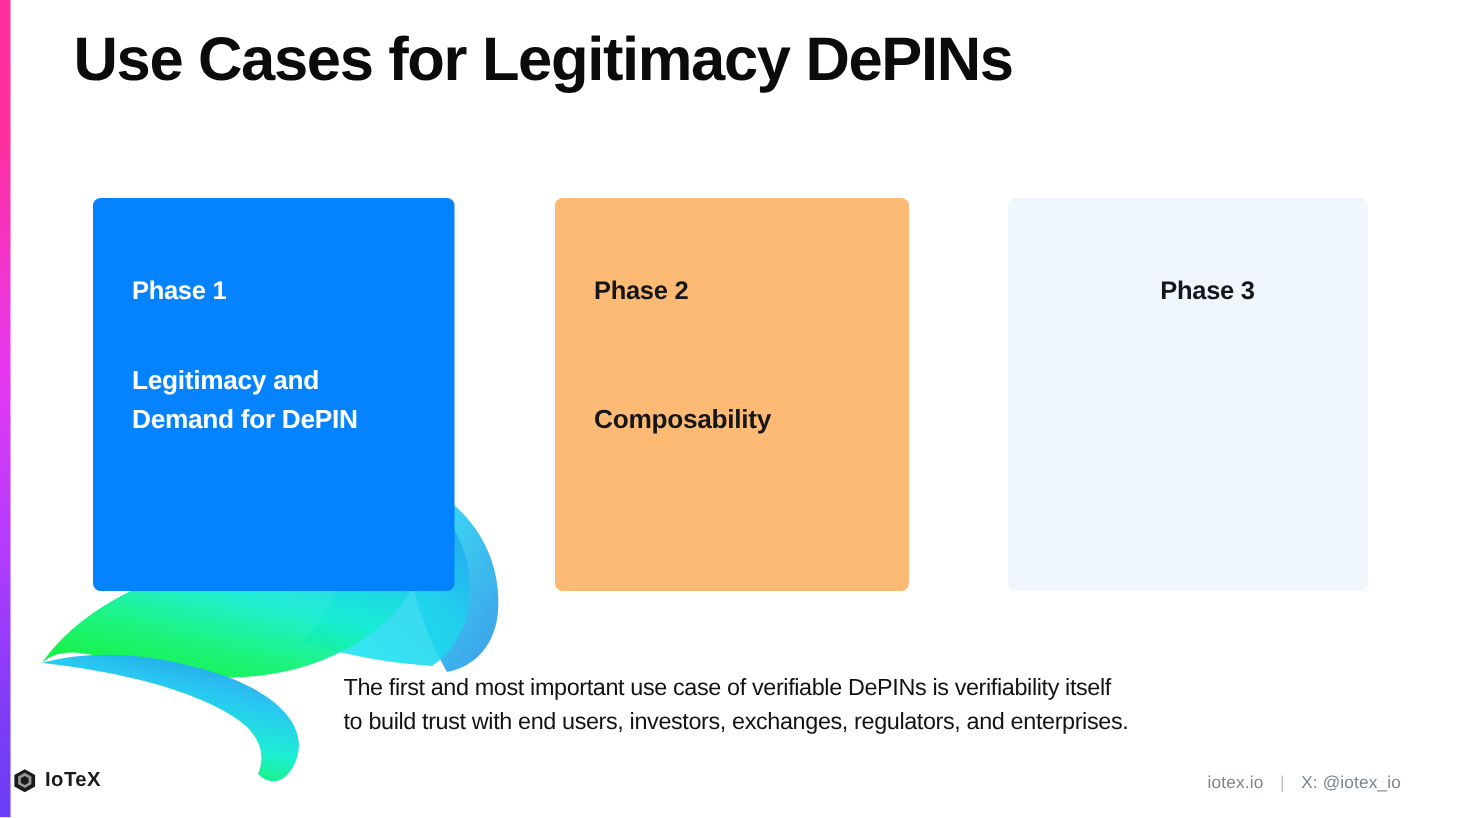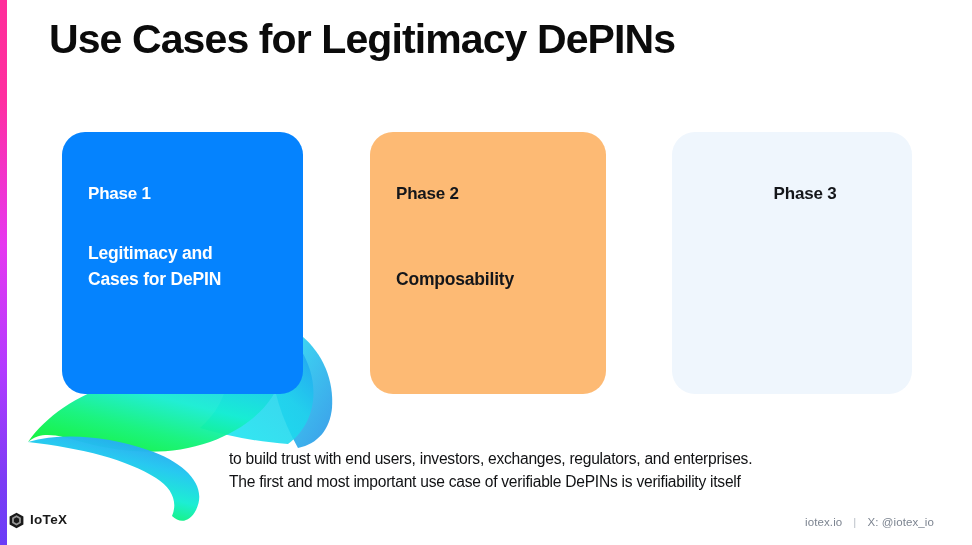--- a/index.html
+++ b/index.html
@@ -49,21 +49,21 @@
     height: 235px;
     pointer-events: none;
   }
 
   
   .card {
     position: absolute;
     top: 132px;
     width: 241px;
     height: 262px;
-    border-radius: 23px;
+    border-radius: 5px;
     box-sizing: border-box;
     padding: 52px 0 0 26px;
   }
   #card-1 {
     left: 62px;
     background: #0583FE;
     z-index: 3;
   }
   #card-2 {
     left: 370px;
@@ -176,39 +176,39 @@
 
     <path d="M8,146 C42,136 88,140 128,154 C166,167 188,190 176,214
              C170,226 160,228 152,220 C158,206 152,192 136,182
              C108,164 62,152 8,146 Z" fill="url(#gradMain)" opacity="0.97"></path>
   </svg>
 
   <div class="card" id="card-1">
     <div class="card-phase">Phase 1</div>
     <div class="card-body">
       <span>Legitimacy and</span><br>
-      <span>Cases for DePIN</span>
+      <span>Demand for DePIN</span>
     </div>
   </div>
 
   <div class="card" id="card-2">
     <div class="card-phase">Phase 2</div>
     <div class="card-body">
       <br>
       <span>Composability</span>
     </div>
   </div>
 
   <div class="card" id="card-3">
     <div class="card-phase">Phase 3</div>
   </div>
 
   <div id="caption">
+    <div>The first and most important use case of verifiable DePINs is verifiability itself</div>
     <div>to build trust with end users, investors, exchanges, regulators, and enterprises.</div>
-    <div>The first and most important use case of verifiable DePINs is verifiability itself</div>
   </div>
 
   <div id="footer-logo">
     <svg width="17" height="17" viewBox="0 0 17 17">
       <polygon points="8.5,0.8 15.4,4.6 15.4,12.4 8.5,16.2 1.6,12.4 1.6,4.6" fill="#1A1A1A"></polygon>
       <polygon points="8.5,3.2 12.9,5.7 12.9,10.9 8.5,13.4 4.1,10.9 4.1,5.7" fill="#FFFFFF" opacity="0.55"></polygon>
       <polygon points="8.5,5.3 11.1,6.8 11.1,9.9 8.5,11.4 5.9,9.9 5.9,6.8" fill="#1A1A1A"></polygon>
     </svg>
     <span class="logo-text">IoTeX</span>
   </div>

